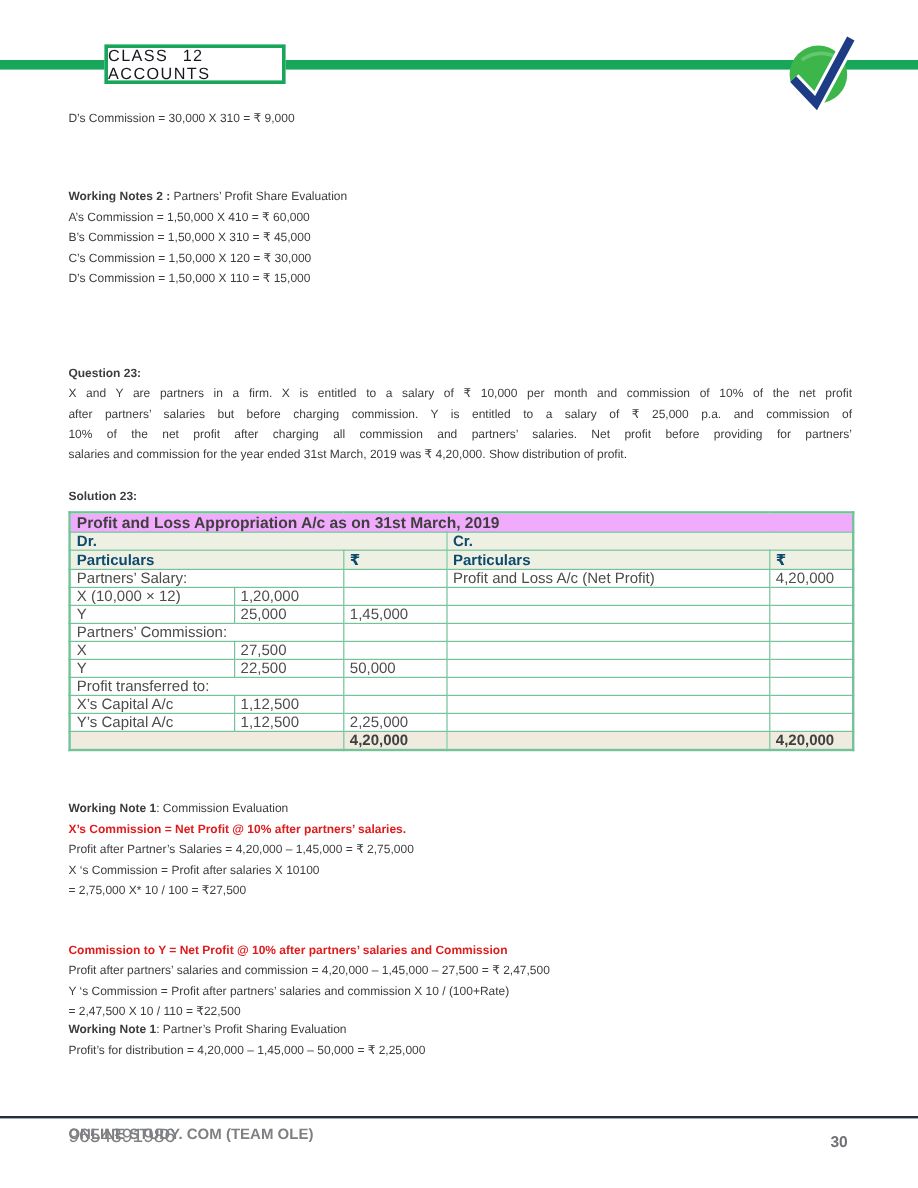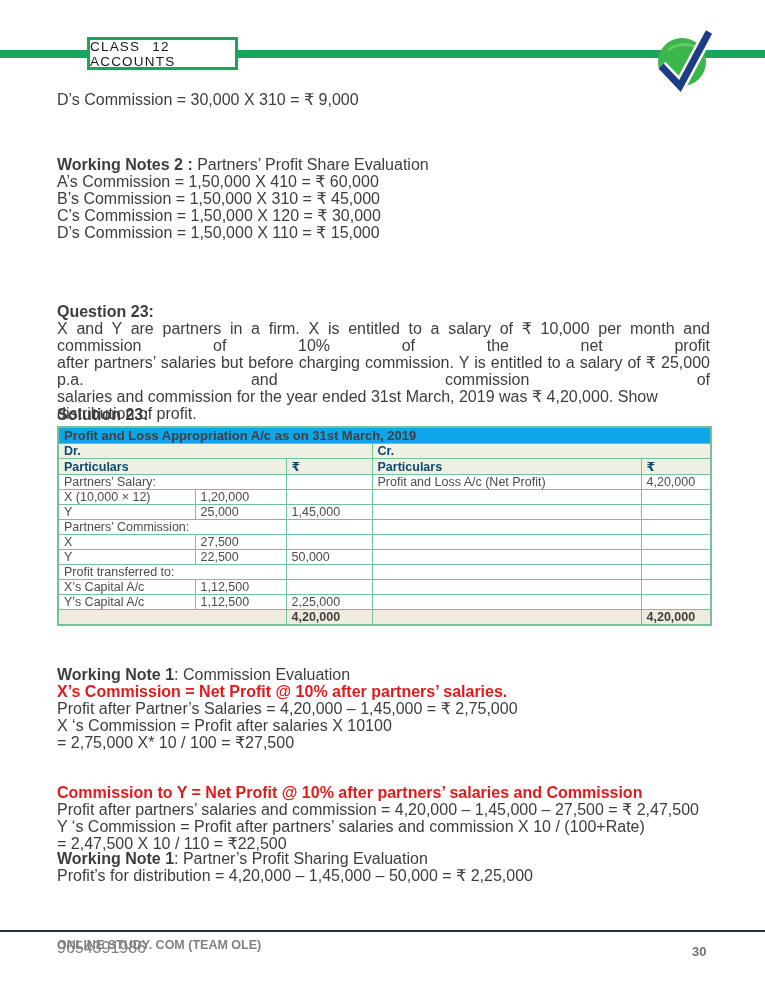--- a/index.html
+++ b/index.html
@@ -7,31 +7,31 @@
   .page { position:relative; width:765px; height:990px; background:#ffffff; overflow:hidden; color:#3d3d3d; }
 
   
   .green-bar { position:absolute; left:0; top:50px; width:765px; height:8px; background:#18a65b; z-index:1; }
   .header-badge { position:absolute; left:87px; top:37px; width:151px; height:33px; background:#ffffff;
                   border:3px solid #18a65b; z-index:2; display:flex; align-items:center; justify-content:center; }
   .header-badge span { font-weight:normal; font-size:13.5px; letter-spacing:1.2px; word-spacing:7px; color:#17171f; }
   .logo { position:absolute; left:648px; top:24px; z-index:2; }
 
   
-  .tblock { position:absolute; left:57px; width:653px; font-size:16px; line-height:17px; color:#3d3d3d; }
+  .tblock { position:absolute; left:57px; width:653px; font-size:10px; line-height:17px; color:#3d3d3d; }
   .bold { font-weight:bold; }
   .red { color:#e01b1b; font-weight:bold; }
   .just { text-align:justify; text-align-last:justify; }
 
   
   table.acct { position:absolute; left:57px; top:426px; border-collapse:collapse; table-layout:fixed;
                font-size:12.5px; color:#4c4c4c; border:2px solid #74c29a; }
   table.acct td { border:1px solid #74c29a; height:15px; padding:0 5px; vertical-align:middle;
                   overflow:hidden; white-space:nowrap; }
-  td.title-cell { background:#0ea5e9; font-weight:bold; font-size:13px; color:#3f3f3f; }
+  td.title-cell { background:#f0abfc; font-weight:bold; font-size:13px; color:#3f3f3f; }
   td.hdr  { background:#eef0e4; font-weight:bold; color:#0c4a6e; }
   td.total { background:#efecdf; }
   td.total-amt { background:#efecdf; font-weight:bold; color:#3f3f3f; }
 
   
   .footer-line { position:absolute; left:0; top:930px; width:765px; height:2px; background:#232f3e; }
   .footer-org   { position:absolute; left:57px; top:938px; font-size:12.5px; font-weight:bold; color:#7e8083; }
   .footer-phone { position:absolute; left:57px; top:939px; font-size:16px; color:#7e8083; }
   .footer-page  { position:absolute; left:692px; top:944px; font-size:13px; font-weight:bold; color:#6f7173; }
 </style>
@@ -58,20 +58,21 @@
     <div>A’s Commission = 1,50,000 X 410 = ₹ 60,000</div>
     <div>B’s Commission = 1,50,000 X 310 = ₹ 45,000</div>
     <div>C’s Commission = 1,50,000 X 120 = ₹ 30,000</div>
     <div>D’s Commission = 1,50,000 X 110 = ₹ 15,000</div>
   </div>
 
   <div class="tblock" style="top:303px">
     <div class="bold">Question 23:</div>
     <div class="just">X and Y are partners in a firm. X is entitled to a salary of ₹ 10,000 per month and commission of 10% of the net profit</div>
     <div class="just">after partners’ salaries but before charging commission. Y is entitled to a salary of ₹ 25,000 p.a. and commission of</div>
+    <div class="just">10% of the net profit after charging all commission and partners’ salaries. Net profit before providing for partners’</div>
     <div>salaries and commission for the year ended 31st March, 2019 was ₹ 4,20,000. Show distribution of profit.</div>
   </div>
 
   <div class="tblock bold" style="top:406px">Solution 23:</div>
 
   <table class="acct">
     <colgroup>
         <col style="width:137px">
         <col style="width:91px">
         <col style="width:86px">

